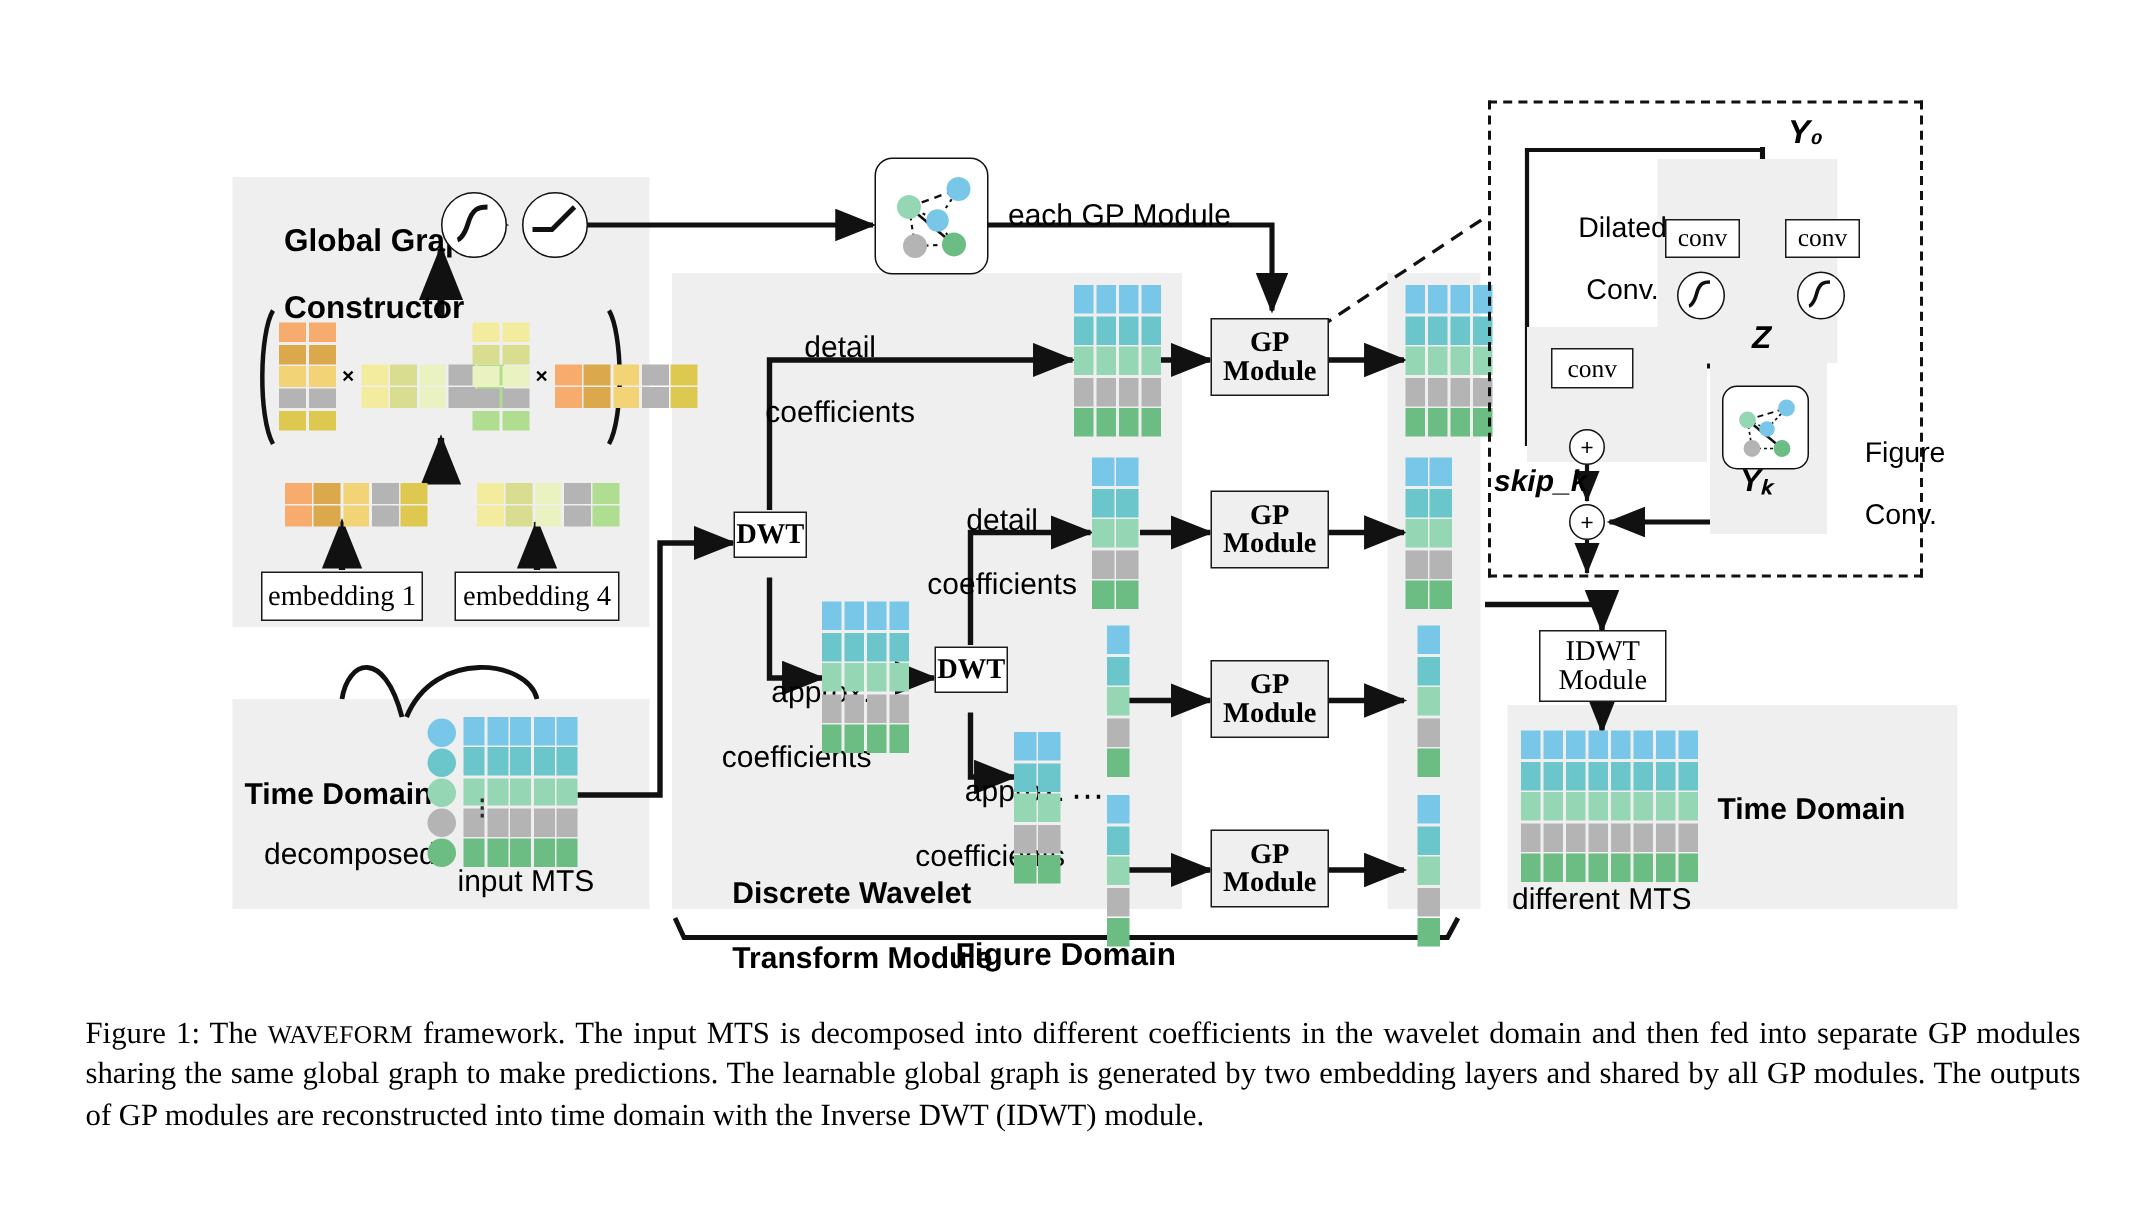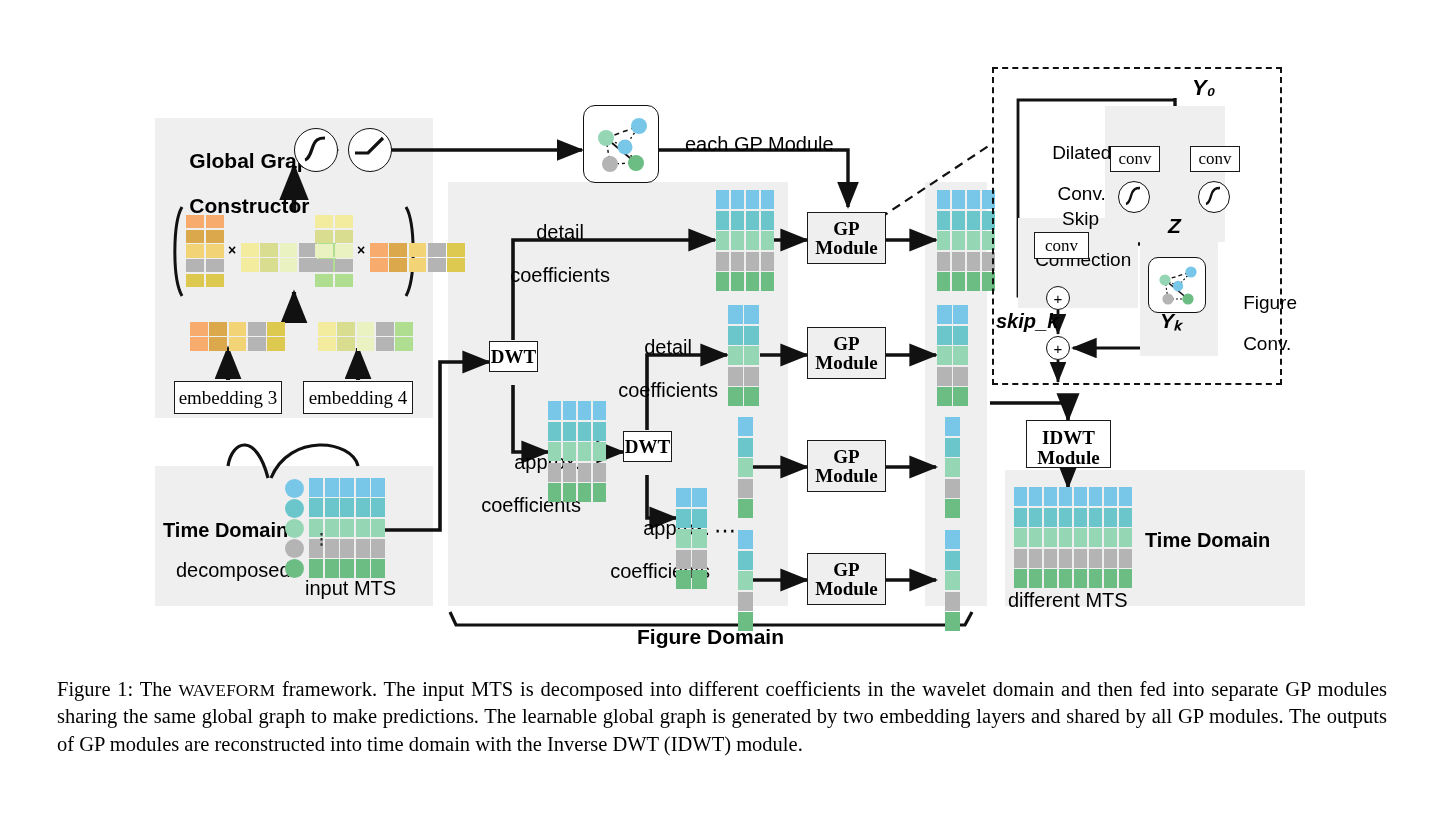--- a/index.html
+++ b/index.html
@@ -240,21 +240,21 @@
       <div class="cell" style="background:#b4b4b4"></div>
       <div class="cell" style="background:#afde90"></div>
     <div class="cell" style="background:#f3ec9f"></div>
       <div class="cell" style="background:#d9dd90"></div>
       <div class="cell" style="background:#ebf2c1"></div>
       <div class="cell" style="background:#b4b4b4"></div>
       <div class="cell" style="background:#afde90"></div>
   </div>
 
   <div class="boxw" style="left:174px;top:381px;width:108px;height:33px;font-size:19px;">
-    <span>embedding 3</span>
+    <span>embedding 1</span>
   </div>
   <div class="boxw" style="left:303px;top:381px;width:110px;height:33px;font-size:19px;">
     <span>embedding 4</span>
   </div>
 
   <div class="lbl bold serif" style="left:163px;top:520px;font-size:20px;"><span>Time Domain</span></div>
   <div class="lbl serif" style="left:176px;top:560px;font-size:20px;"><span>decomposed</span></div>
   <div class="lbl serif" style="left:305px;top:578px;font-size:20px;"><span>input MTS</span></div>
 
   <div class="gnode" style="left:285px;top:479px;width:19px;height:19px;background:#79c7e8;"></div>
@@ -301,21 +301,21 @@
       <line x1="22" y1="32" x2="26" y2="58" stroke="#111" stroke-width="1.4" stroke-dasharray="3,3"></line>
       <line x1="26" y1="58" x2="52" y2="57" stroke="#111" stroke-width="1.4" stroke-dasharray="3,3"></line>
       <line x1="41" y1="41" x2="52" y2="57" stroke="#111" stroke-width="1.4" stroke-dasharray="2,3"></line>
       <circle cx="22" cy="32" r="8" fill="#95d6b5"></circle>
       <circle cx="55" cy="20" r="8" fill="#79c7e8"></circle>
       <circle cx="41" cy="41" r="7.5" fill="#79c7e8"></circle>
       <circle cx="26" cy="58" r="8" fill="#b4b4b4"></circle>
       <circle cx="52" cy="57" r="8" fill="#6bbd84"></circle>
     </svg>
   </div>
-  <div class="lbl serif" style="left:672px;top:134px;font-size:20px;margin-left:13px;"><span>each GP Module</span></div>
+  <div class="lbl serif" style="left:672px;top:134px;font-size:20px;"><span>each GP Module</span></div>
 
   <div class="lbl serif" style="left:488px;top:200px;font-size:20px;text-align:center;">
     <span>detail</span><br>
     <span>coefficients</span>
   </div>
   <div class="lbl serif" style="left:596px;top:315px;font-size:20px;text-align:center;">
     <span>detail</span><br>
     <span>coefficients</span>
   </div>
   <div class="lbl serif" style="left:459px;top:430px;font-size:20px;text-align:right;">
@@ -413,20 +413,24 @@
     <div class="cell" style="background:#6bbd84"></div>
   </div>
   <div class="grid" style="left:738px;top:530px;width:15px;height:101px;grid-template-columns:1fr;grid-template-rows:repeat(5,1fr);">
     <div class="cell" style="background:#79c7e8"></div>
     <div class="cell" style="background:#6ac6cb"></div>
     <div class="cell" style="background:#95d6b5"></div>
     <div class="cell" style="background:#b4b4b4"></div>
     <div class="cell" style="background:#6bbd84"></div>
   </div>
 
+  <div class="lbl bold serif" style="left:466px;top:564px;font-size:20px;">
+    <span>Discrete Wavelet</span><br>
+    <span>Transform Module</span>
+  </div>
 
   <div class="box" style="left:807px;top:212px;width:79px;height:52px;font-size:19px;">
     <div><span>GP</span><br><span>Module</span></div>
   </div>
   <div class="box" style="left:807px;top:327px;width:79px;height:52px;font-size:19px;">
     <div><span>GP</span><br><span>Module</span></div>
   </div>
   <div class="box" style="left:807px;top:440px;width:79px;height:52px;font-size:19px;">
     <div><span>GP</span><br><span>Module</span></div>
   </div>
@@ -478,21 +482,21 @@
   <div class="grid" style="left:945px;top:530px;width:15px;height:101px;grid-template-columns:1fr;grid-template-rows:repeat(5,1fr);">
     <div class="cell" style="background:#79c7e8"></div>
     <div class="cell" style="background:#6ac6cb"></div>
     <div class="cell" style="background:#95d6b5"></div>
     <div class="cell" style="background:#b4b4b4"></div>
     <div class="cell" style="background:#6bbd84"></div>
   </div>
 
   <div class="lbl bold serif" style="left:637px;top:626px;font-size:21px;"><span>Figure Domain</span></div>
 
-  <div class="boxw" style="left:1026px;top:420px;width:85px;height:48px;font-size:19px;font-weight:bold;align-items:flex-end;">
+  <div class="boxw" style="left:1026px;top:420px;width:85px;height:48px;font-size:19px;font-weight:normal;">
     <div><span>IDWT</span><br><span>Module</span></div>
   </div>
 
   <div class="grid" style="left:1014px;top:487px;width:118px;height:101px;grid-template-columns:repeat(8,1fr);grid-template-rows:repeat(5,1fr);">
     <div class="cell" style="background:#79c7e8"></div>
       <div class="cell" style="background:#79c7e8"></div>
       <div class="cell" style="background:#79c7e8"></div>
       <div class="cell" style="background:#79c7e8"></div>
       <div class="cell" style="background:#79c7e8"></div>
       <div class="cell" style="background:#79c7e8"></div>
@@ -556,24 +560,20 @@
       <path d="M9,24 C9,24 12,23.5 14,16 C16,8.5 19,8 23,8" stroke="#111" stroke-width="2.4" fill="none"></path>
     </svg>
   </div>
   <div class="circ" style="left:1198px;top:181px;width:32px;height:32px;">
     <svg width="32" height="32" style="left:-1.7px;top:-1.7px;">
       <path d="M9,24 C9,24 12,23.5 14,16 C16,8.5 19,8 23,8" stroke="#111" stroke-width="2.4" fill="none"></path>
     </svg>
   </div>
   <div class="lbl bold serif" style="left:1168px;top:215px;font-size:21px;font-style:italic;"><span>Z</span></div>
 
-  <div class="lbl serif" style="left:1014px;top:188px;font-size:19px;text-align:center;width:112px;">
-    <span>Skip</span><br>
-    <span>Connection</span>
-  </div>
   <div class="boxw" style="left:1034px;top:232px;width:55px;height:27px;font-size:17px;">
     <span>conv</span>
   </div>
 
   <div class="plus" style="left:1046px;top:286px;width:24px;height:24px;">
     <span>+</span>
   </div>
   <div class="plus" style="left:1046px;top:336px;width:24px;height:24px;">
     <span>+</span>
   </div>

